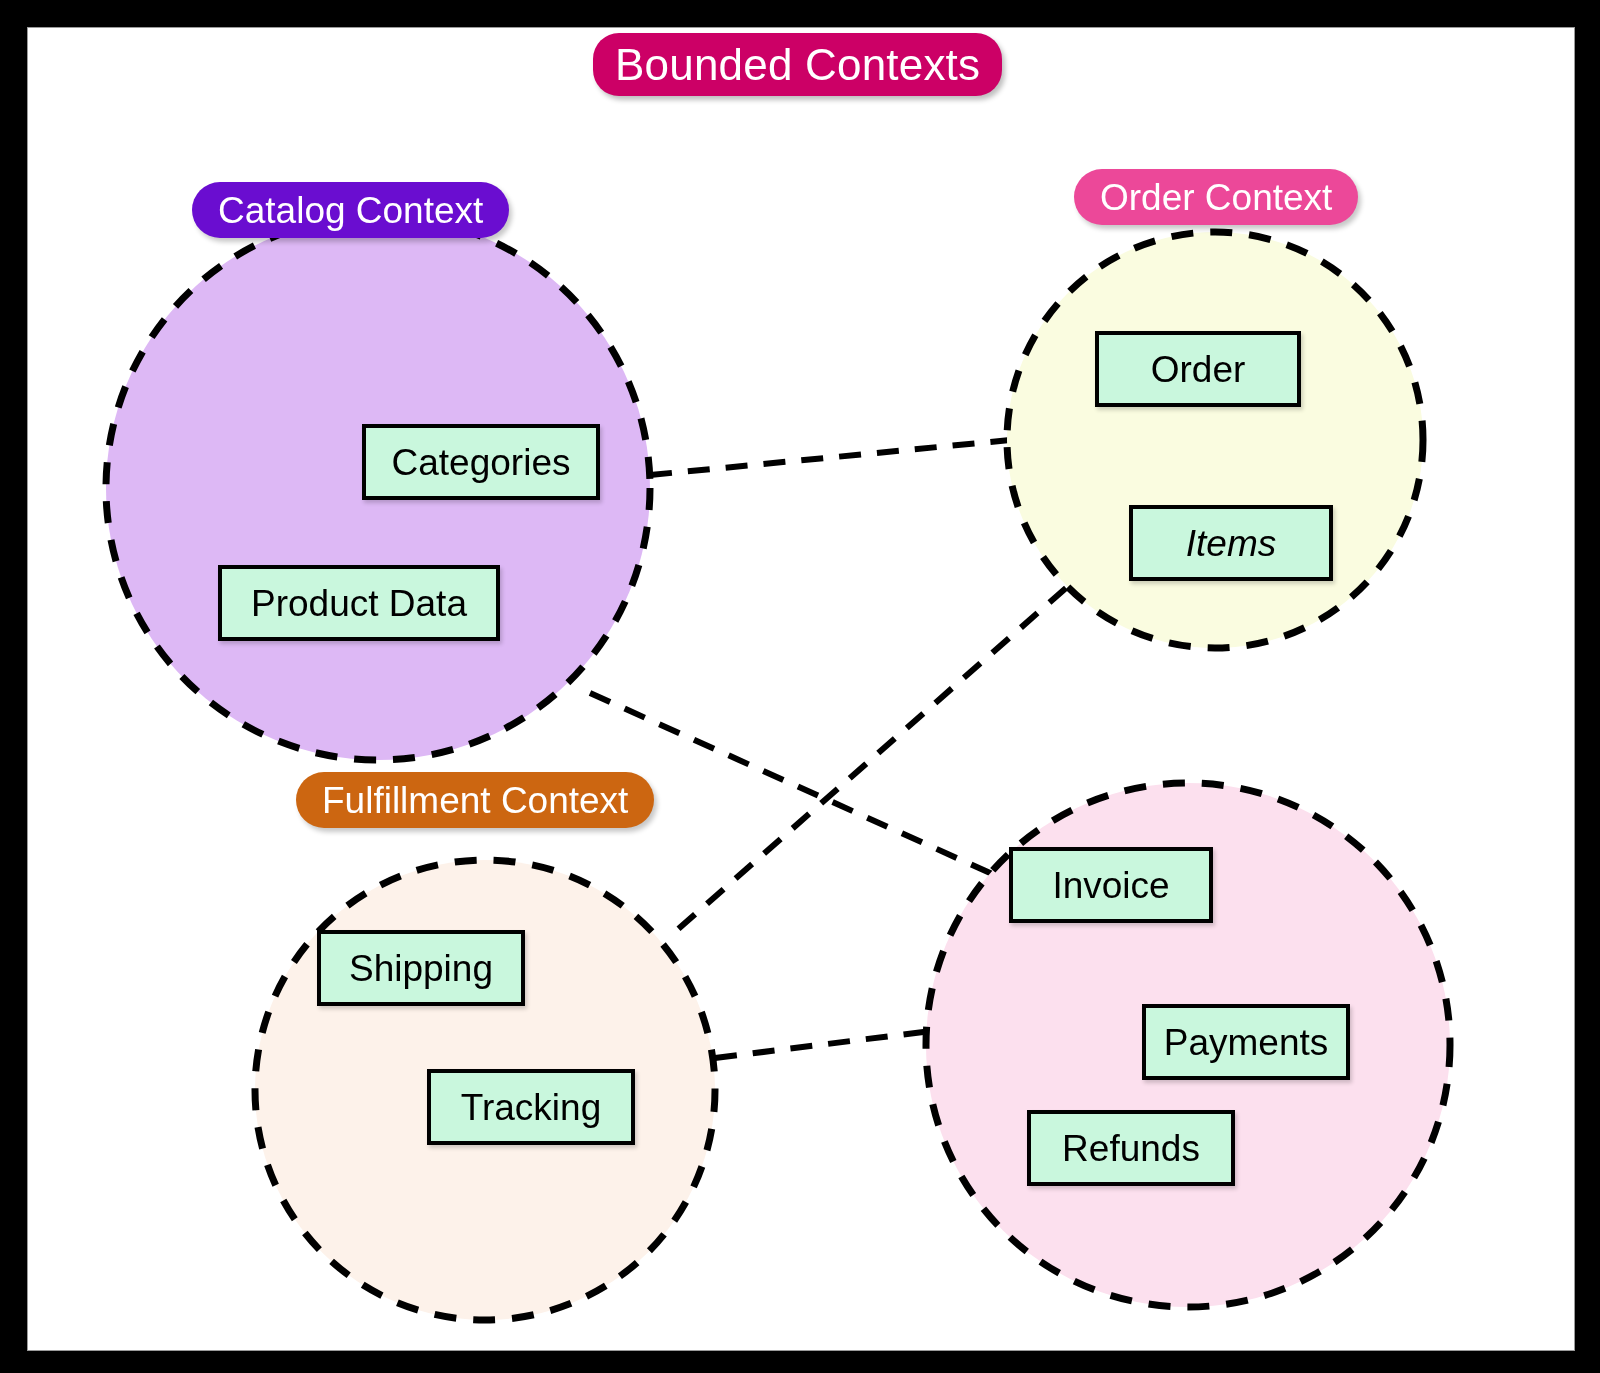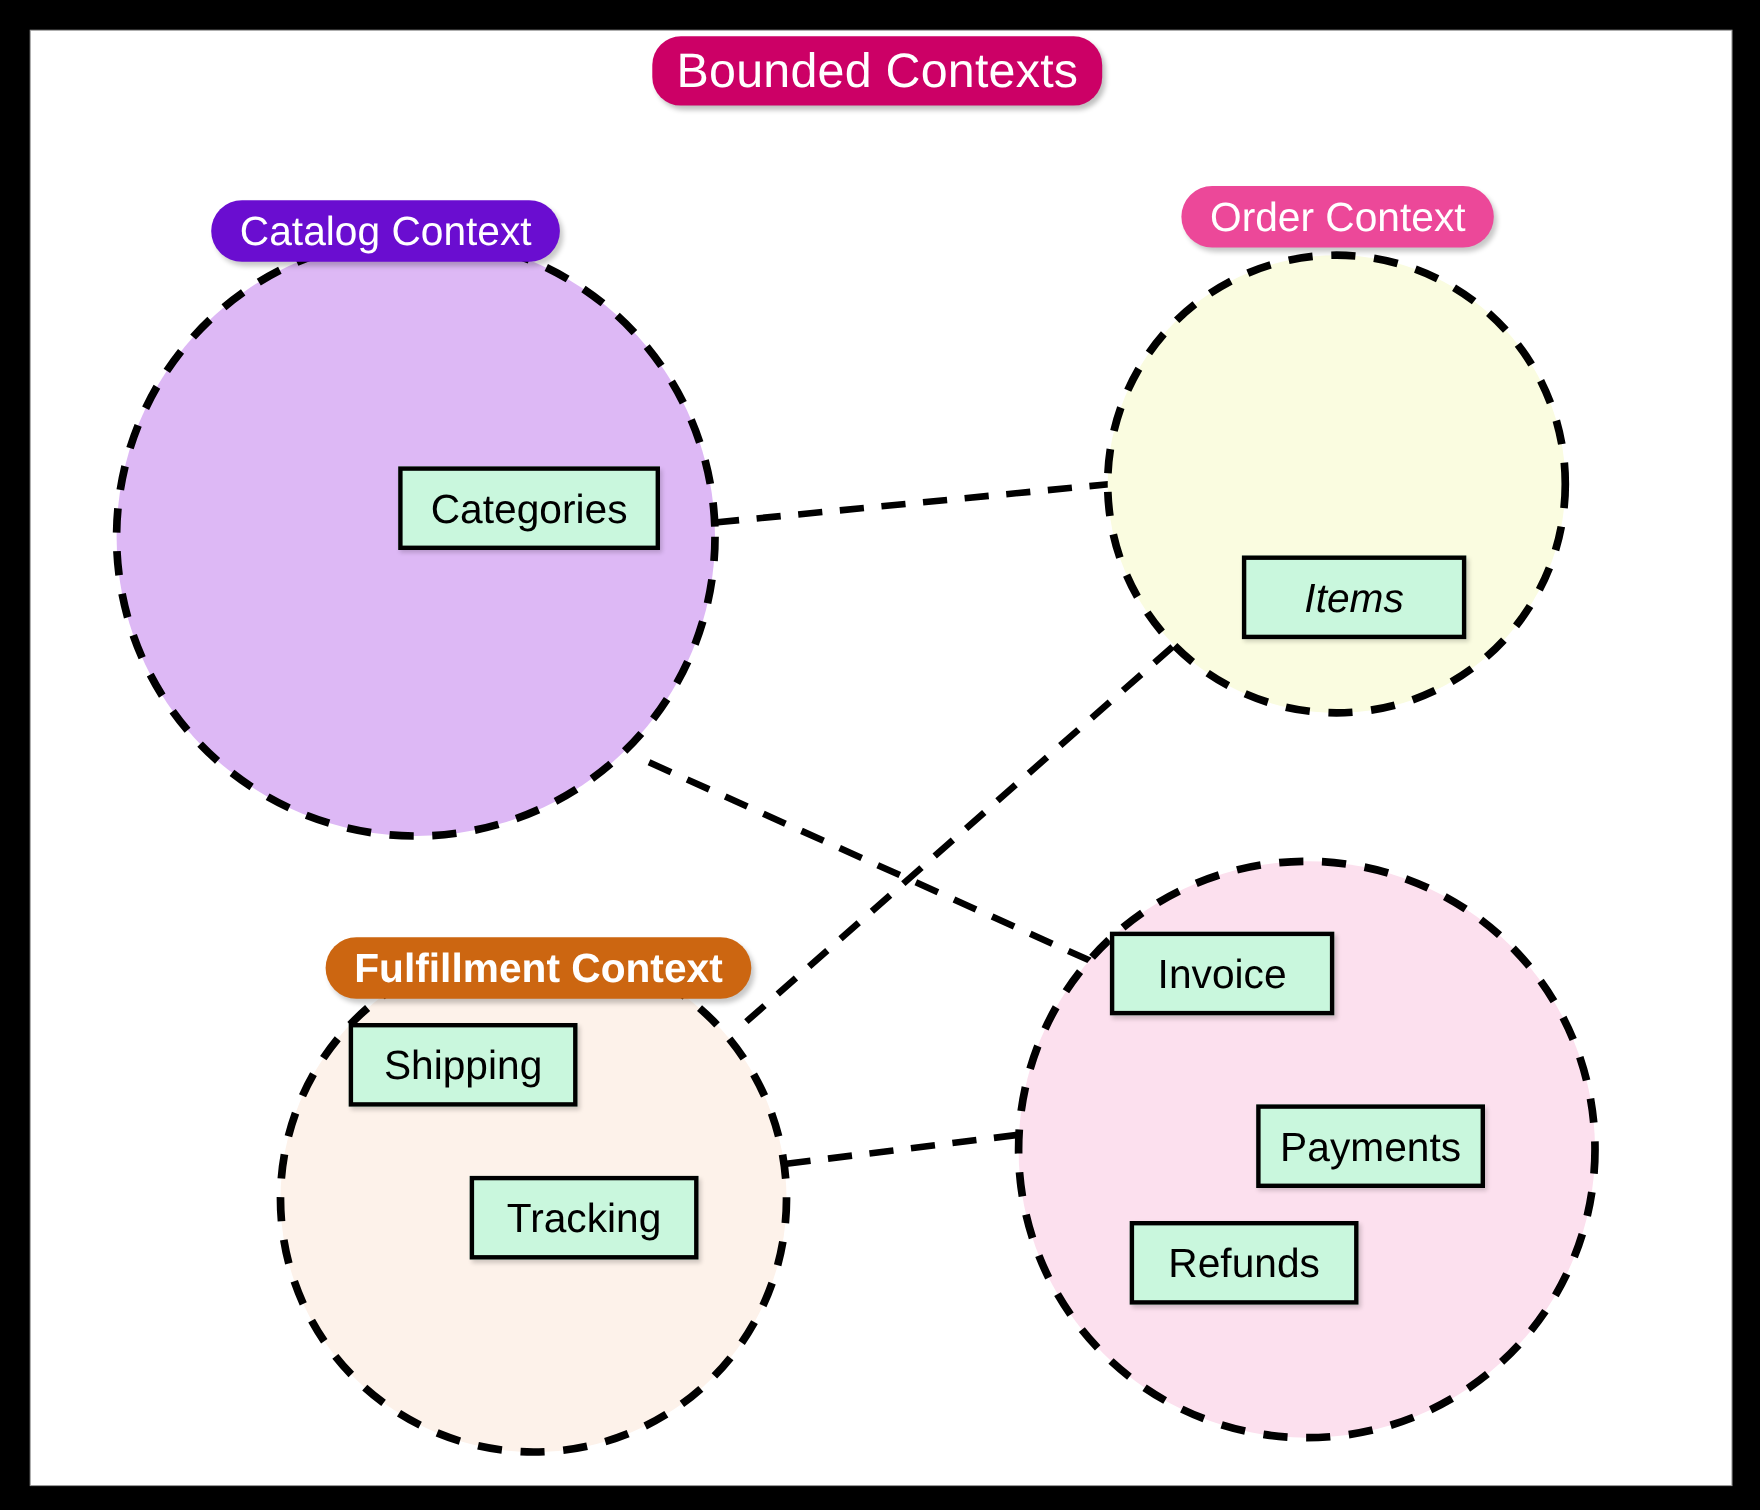--- a/index.html
+++ b/index.html
@@ -110,27 +110,29 @@
       <circle cx="1160" cy="1017" r="262" fill="#fce0ee" stroke="#000000" stroke-width="7" stroke-dasharray="22,17"></circle>
     </svg>
 
     <div class="title-banner" style="left:565px; top:5px; height:63px; background:#cc0066;border-radius:26px;">Bounded Contexts</div>
 
     <div class="ctx-pill" style="left:164px; top:154px; background:#6a0dd0;">Catalog Context</div>
 
 
     <div class="entity-box" style="left:334px; top:396px; width:230px; height:68px;">Categories</div>
 
+    <div class="entity-box" style="left:190px; top:537px; width:274px; height:68px;">Product Data</div>
 
     <div class="ctx-pill" style="left:1046px; top:141px; background:#ec4899;">Order Context</div>
 
+    <div class="entity-box" style="left:1067px; top:303px; width:198px; height:68px;">Order</div>
 
     <div class="entity-box" style="left:1101px; top:477px; width:196px; height:68px;font-style:italic;">Items</div>
 
-    <div class="ctx-pill" style="left:268px; top:824px; background:#cc6611;font-weight:bold;">Fulfillment Context</div>
+    <div class="ctx-pill" style="left:268px; top:744px; background:#cc6611;">Fulfillment Context</div>
 
     <div class="entity-box" style="left:289px; top:902px; width:200px; height:68px;">Shipping</div>
 
     <div class="entity-box" style="left:399px; top:1041px; width:200px; height:68px;">Tracking</div>
 
 
     <div class="entity-box" style="left:981px; top:819px; width:196px; height:68px;">Invoice</div>
 
     <div class="entity-box" style="left:1114px; top:976px; width:200px; height:68px;">Payments</div>
 

